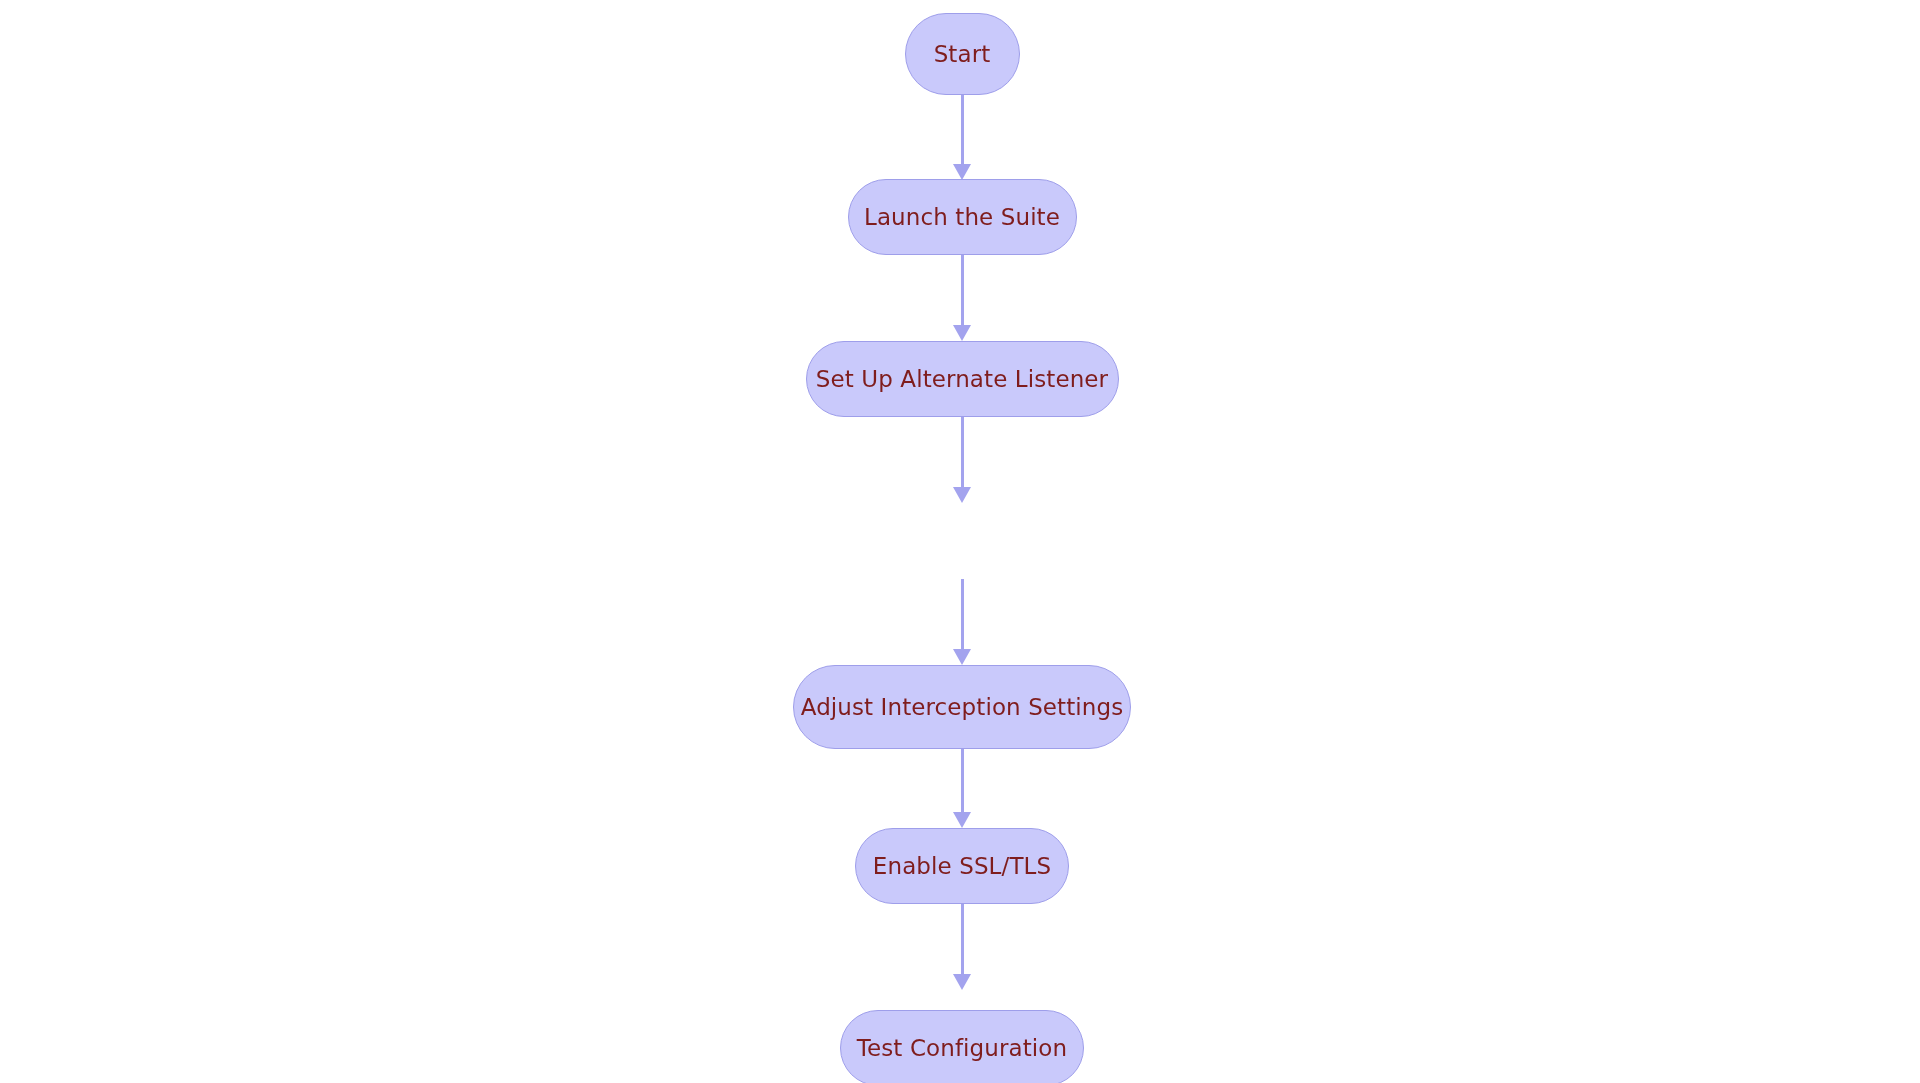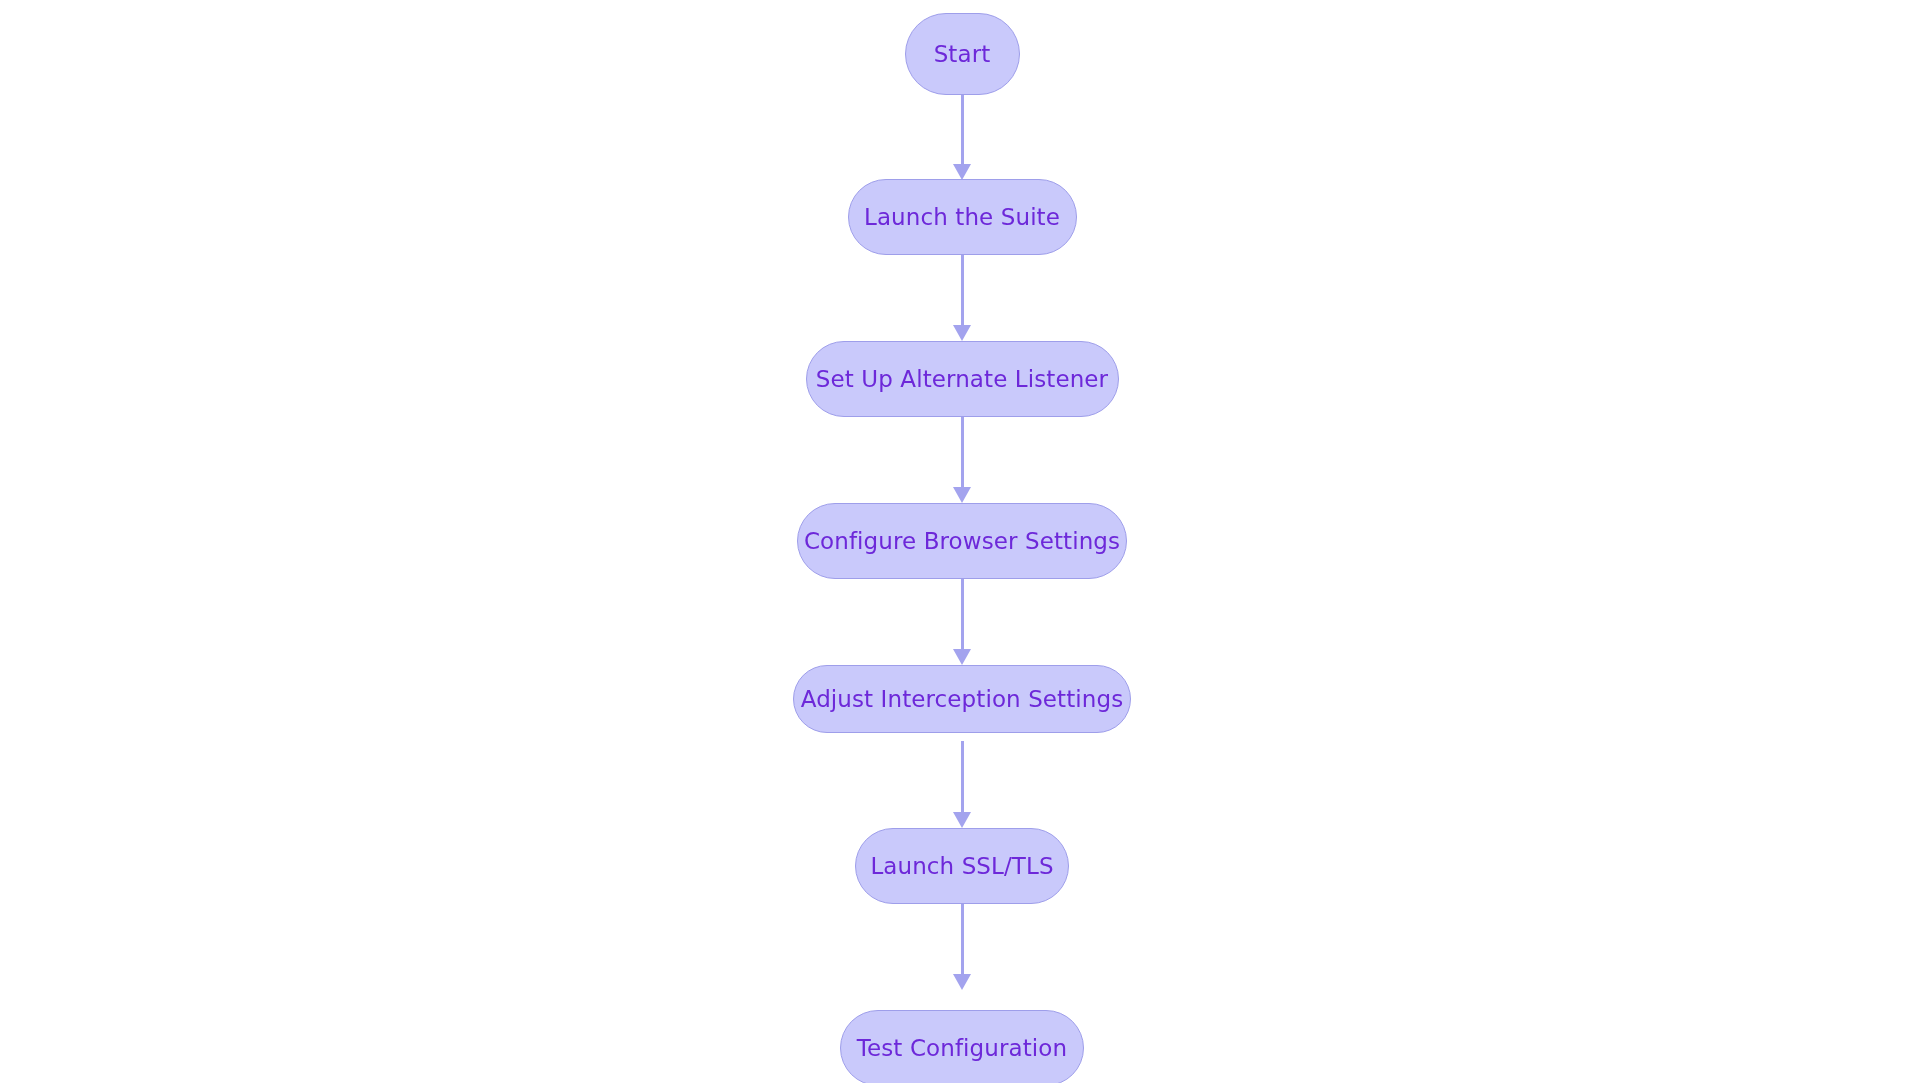--- a/index.html
+++ b/index.html
@@ -59,21 +59,21 @@
     justify-content: center;
     color: #3333cc;
     font-size: 23px;
     font-weight: 400;
     letter-spacing: 0.1px;
     white-space: nowrap;
     line-height: 1;
   }
   .node-label {
     display: block;
-    color: #6d28d9;
+    color: #7f1d1d;
   }
 </style>
 </head>
 <body>
 
 <div id="flowchart-canvas">
 
   <div class="connector" style="left:952px; top:92px; width:20px; height:88px;">
     <div class="conn-line" style="height:72px;"></div>
     <div class="conn-head"></div>
@@ -109,29 +109,26 @@
   </div>
 
   <div class="node" style="left:805.5px; top:341px; width:313px; height:76px;">
     <span class="node-label">Set Up Alternate Listener</span>
   </div>
 
   <div class="node" style="left:847.5px; top:179px; width:229px; height:76px;">
     <span class="node-label">Launch the Suite</span>
   </div>
 
-  <div class="node" style="left:797px; top:503px; width:330px; height:76px;">
-    <span class="node-label">Configure Browser Settings</span>
-  </div>
 
-  <div class="node" style="left:793px; top:665px; width:338px; height:68px;">
+  <div class="node" style="left:793px; top:665px; width:338px; height:84px;">
     <span class="node-label">Adjust Interception Settings</span>
   </div>
 
   <div class="node" style="left:855px; top:828px; width:214px; height:76px;">
-    <span class="node-label">Launch SSL/TLS</span>
+    <span class="node-label">Enable SSL/TLS</span>
   </div>
 
   <div class="node" style="left:840px; top:1010px; width:244px; height:76px;">
     <span class="node-label">Test Configuration</span>
   </div>
 
 </div>
 
 </body></html>

